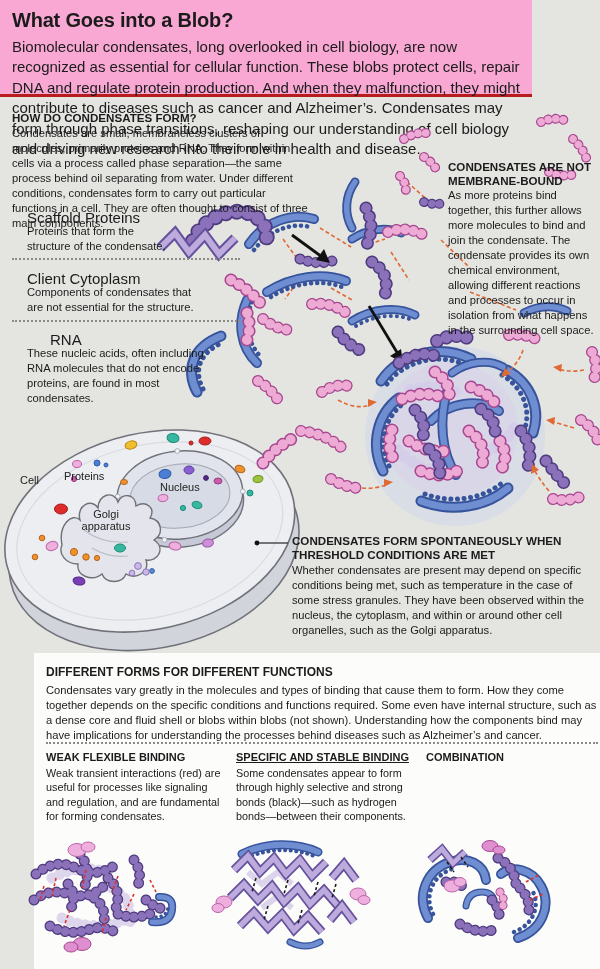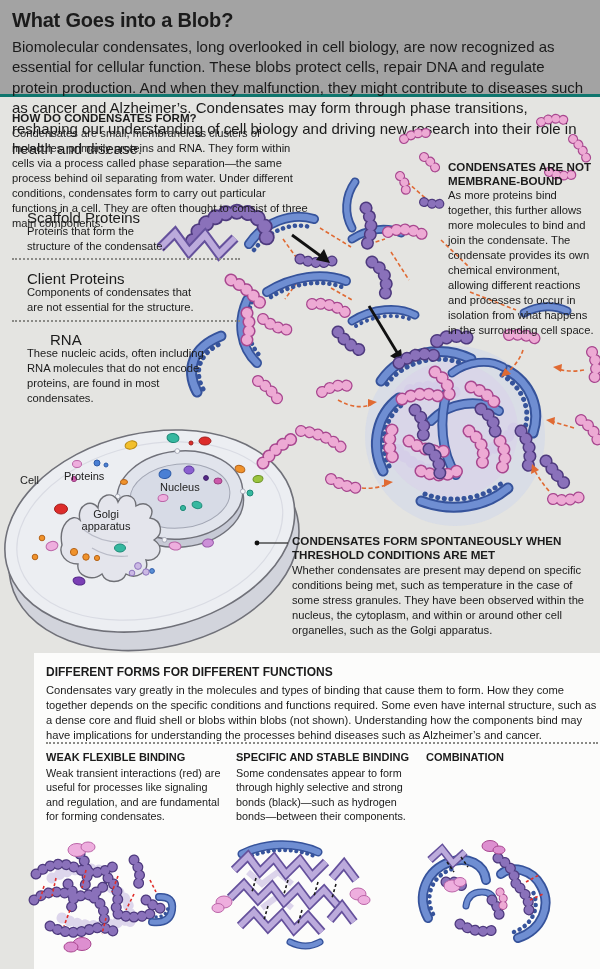--- a/index.html
+++ b/index.html
@@ -4,23 +4,23 @@
 <style>
   html,body { margin:0; padding:0; background:#cfcfcc; }
   .page {
     position:relative; width:600px; height:969px; overflow:hidden;
     background:#e4e4e1; color:#1b1b1b;
     font-family:"Liberation Sans", sans-serif;
   }
   .abs { position:absolute; }
   
   .header {
-    position:absolute; left:0; top:0; width:600px; height:97px;
-    background:#a3a3a3; box-sizing:border-box; padding:9px 12px 0 12px;
-    border-bottom:3px solid #0f766e;
+    position:absolute; left:0; top:0; width:532px; height:97px;
+    background:#f9a8d4; box-sizing:border-box; padding:9px 12px 0 12px;
+    border-bottom:3px solid #b91c1c;
   }
   .title { font-size:20px; font-weight:bold; letter-spacing:-0.2px; margin:0 0 5px 0; }
   .intro { font-size:15px; line-height:1.36; }
   
   .sec-head { font-weight:bold; font-size:11.6px; line-height:1.25; }
   .body-text { font-size:11.2px; line-height:1.34; }
   .comp-head { font-weight:normal; font-size:15px; }
   .dotsep { border-top:2px dotted #8a8a86; height:0; }
   
   .card {
@@ -59,21 +59,21 @@
   </div>
 
   <div class="card">
     <div class="abs sec-head" style="left:12px; top:12px;">DIFFERENT FORMS FOR DIFFERENT FUNCTIONS</div>
     <div class="abs body-text" style="left:12px; top:30px; width:552px;">Condensates vary greatly in the molecules and types of binding that cause them to form. How they come together depends on the specific conditions and functions required. Some even have internal structure, such as a dense core and fluid shell or blobs within blobs (not shown). Understanding how the components bind may have implications for understanding the processes behind diseases such as Alzheimer’s and cancer.</div>
     <div class="abs dotsep" style="left:12px; top:89px; width:552px;"></div>
 
     <div class="abs col-head" style="left:12px;  top:98px; width:178px;">WEAK FLEXIBLE BINDING</div>
     <div class="abs col-body" style="left:12px;  top:113px; width:176px;">Weak transient interactions (red) are useful for processes like signaling and regulation, and are fundamental for forming condensates.</div>
 
-    <div class="abs col-head" style="left:202px; top:98px; width:178px;">SPECIFIC AND STABLE BINDING</div>
+    <div class="abs col-head" style="left:202px; top:98px; width:178px;text-decoration:underline;">SPECIFIC AND STABLE BINDING</div>
     <div class="abs col-body" style="left:202px; top:113px; width:176px;">Some condensates appear to form through highly selective and strong bonds (black)—such as hydrogen bonds—between their components.</div>
 
     <div class="abs col-head" style="left:392px; top:98px; width:178px;">COMBINATION</div>
   </div>
 
   <svg class="abs" style="left:0; top:0; pointer-events:none;" width="600" height="969" viewBox="0 0 600 969">
 
     <g>
       <g transform="rotate(-13 150 532)">
         <ellipse cx="150" cy="550" rx="147" ry="98" fill="#d2d4dc" stroke="#707179" stroke-width="1.6"></ellipse>
@@ -383,21 +383,21 @@
     </g>
   </svg>
 
   <div class="abs sec-head" style="left:12px; top:111px;">HOW DO CONDENSATES FORM?</div>
   <div class="abs body-text" style="left:12px; top:126px; width:300px;">Condensates are small, membraneless clusters of molecules, primarily proteins and RNA. They form within cells via a process called phase separation—the same process behind oil separating from water. Under different conditions, condensates form to carry out particular functions in a cell. They are often thought to consist of three main components:</div>
 
   <div class="abs comp-head" style="left:27px; top:209px;">Scaffold Proteins</div>
   <div class="abs body-text" style="left:27px; top:224px; width:152px;">Proteins that form the structure of the condensate.</div>
   <div class="abs dotsep" style="left:12px; top:258px; width:228px;"></div>
 
-  <div class="abs comp-head" style="left:27px; top:270px;">Client Proteins</div>
+  <div class="abs comp-head" style="left:27px; top:270px;">Client Cytoplasm</div>
   <div class="abs body-text" style="left:27px; top:285px; width:172px;">Components of condensates that are not essential for the structure.</div>
   <div class="abs dotsep" style="left:12px; top:320px; width:228px;"></div>
 
   <div class="abs comp-head" style="left:27px; top:331px;padding-left:23px;">RNA</div>
   <div class="abs body-text" style="left:27px; top:346px; width:178px;">These nucleic acids, often including RNA molecules that do not encode proteins, are found in most condensates.</div>
 
   <div class="abs sec-head" style="left:448px; top:160px; width:146px;">CONDENSATES ARE NOT MEMBRANE-BOUND</div>
   <div class="abs body-text" style="left:448px; top:188px; width:148px;">As more proteins bind together, this further allows more molecules to bind and join the condensate. The condensate provides its own chemical environment, allowing different reactions and processes to occur in isolation from what happens in the surrounding cell space.</div>
 
   <div class="abs sec-head" style="left:292px; top:534px; width:304px;">CONDENSATES FORM SPONTANEOUSLY WHEN THRESHOLD CONDITIONS ARE MET</div>

